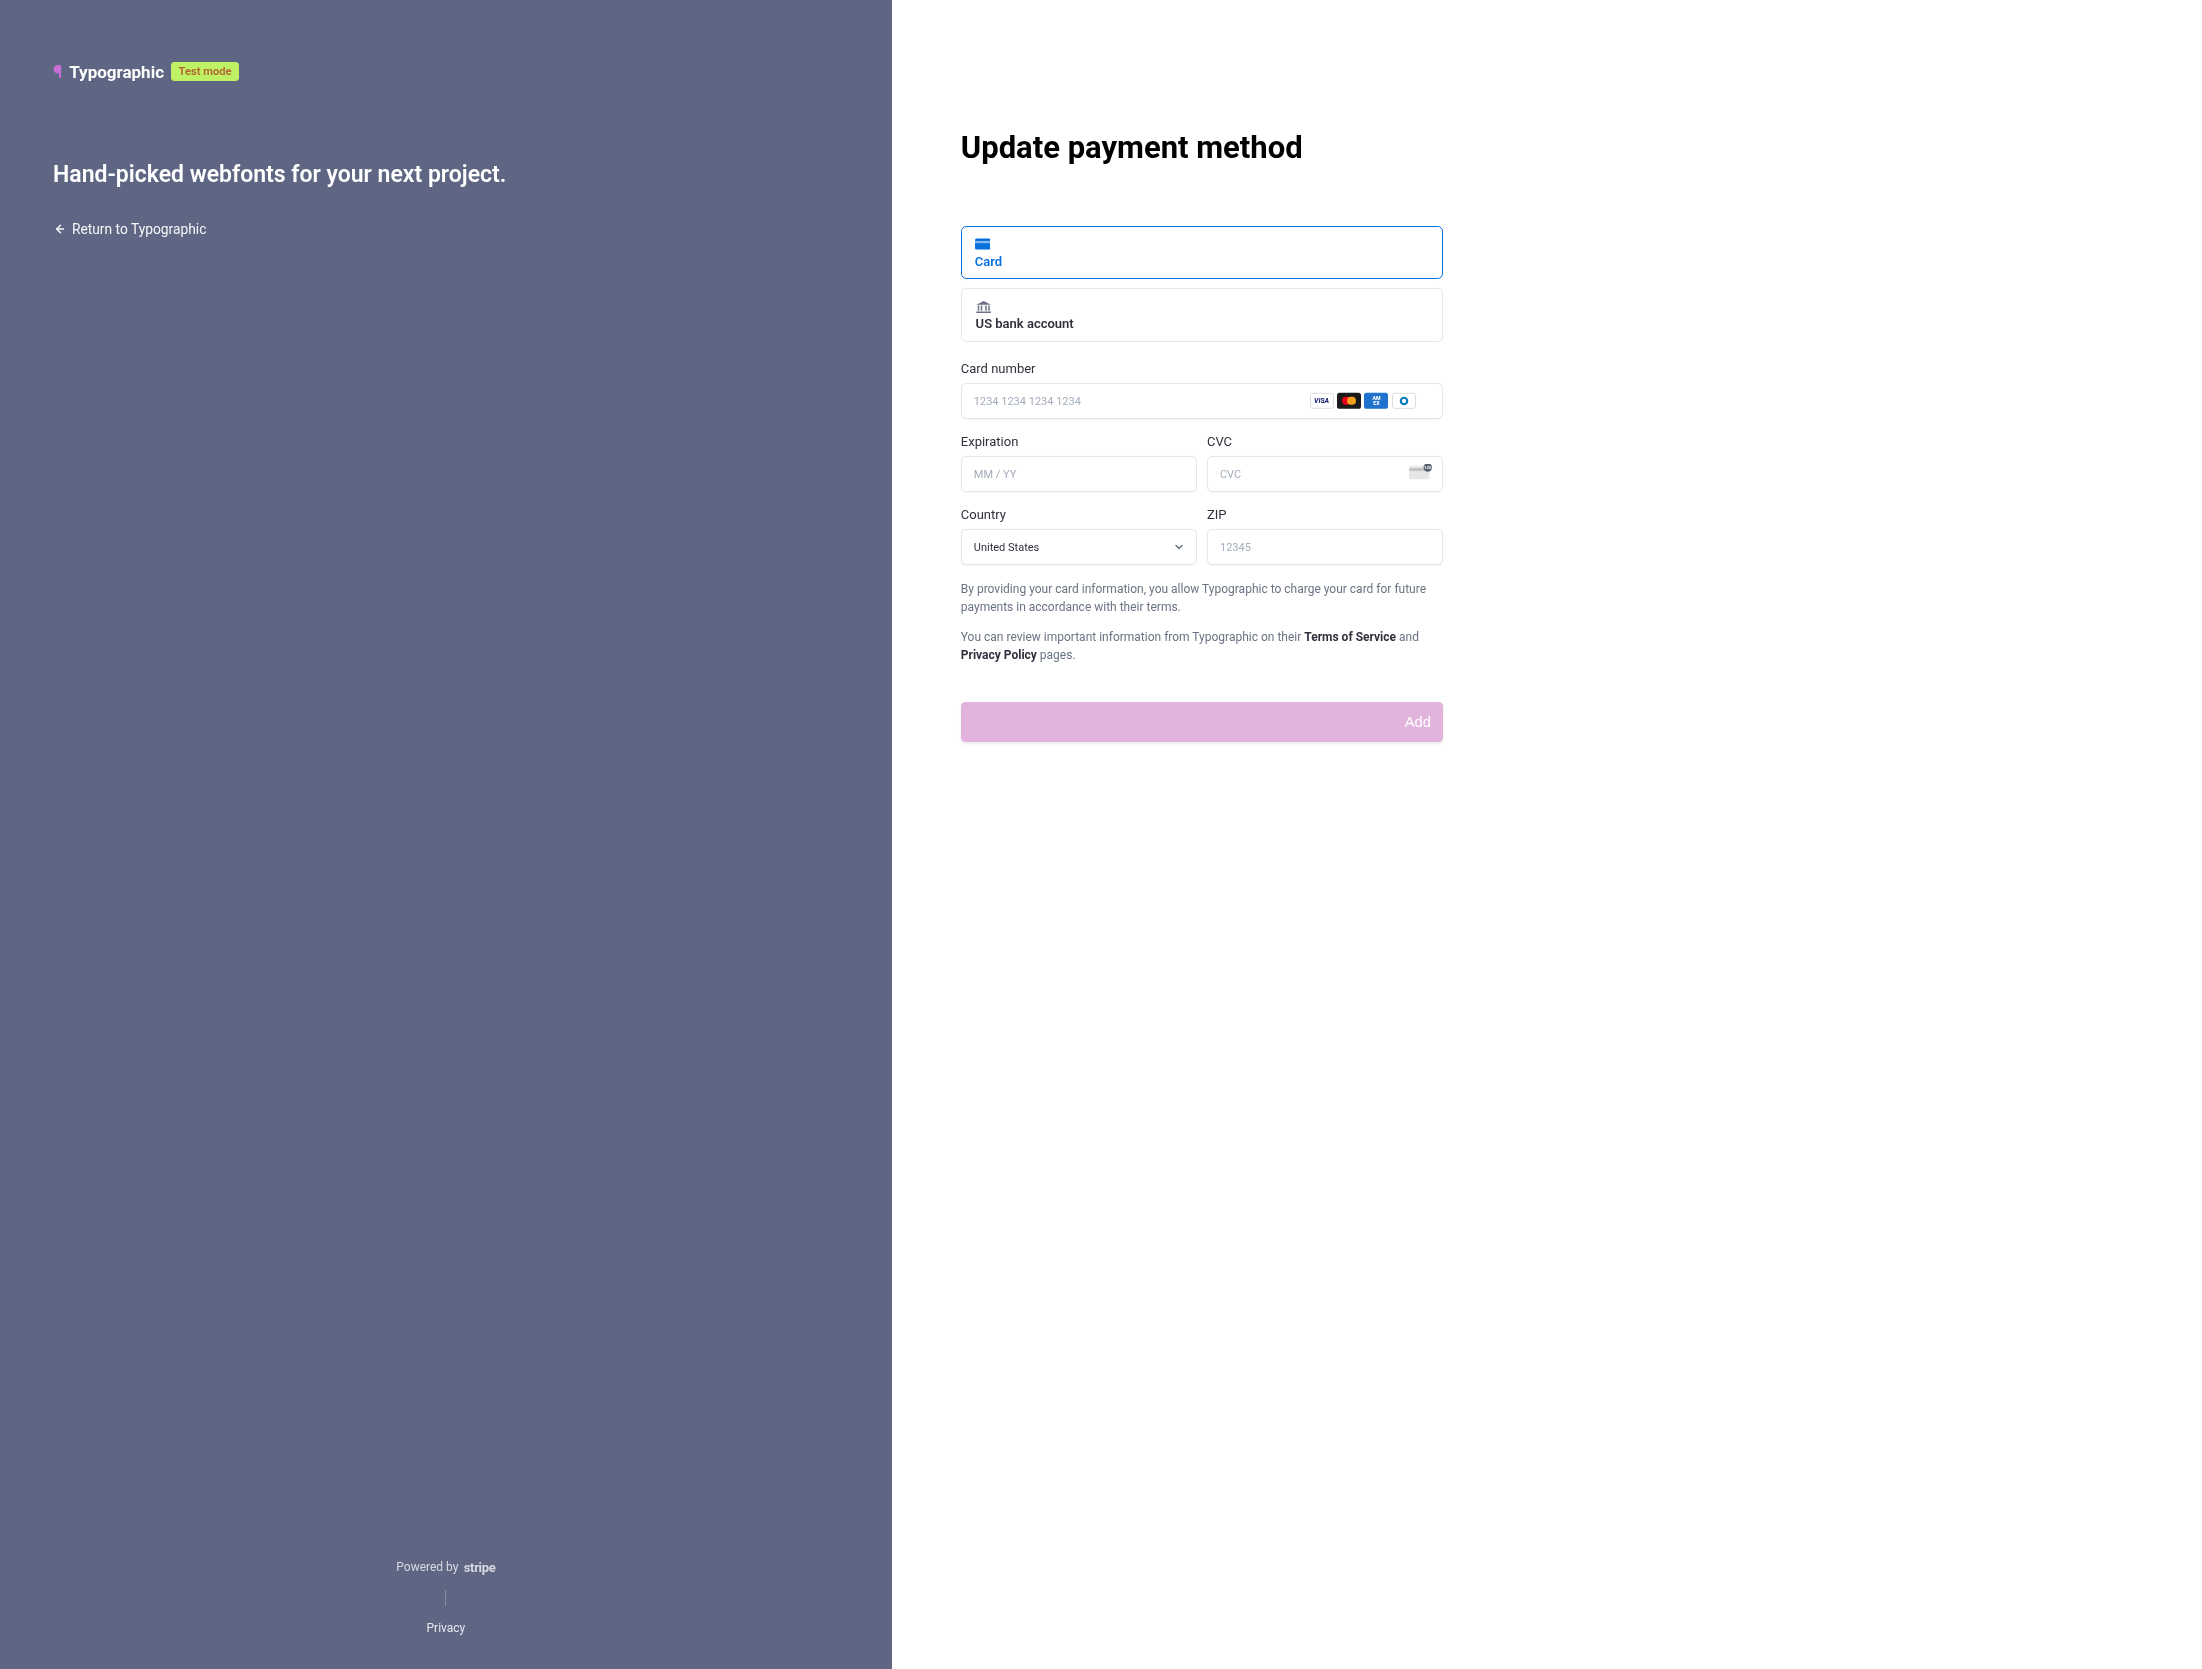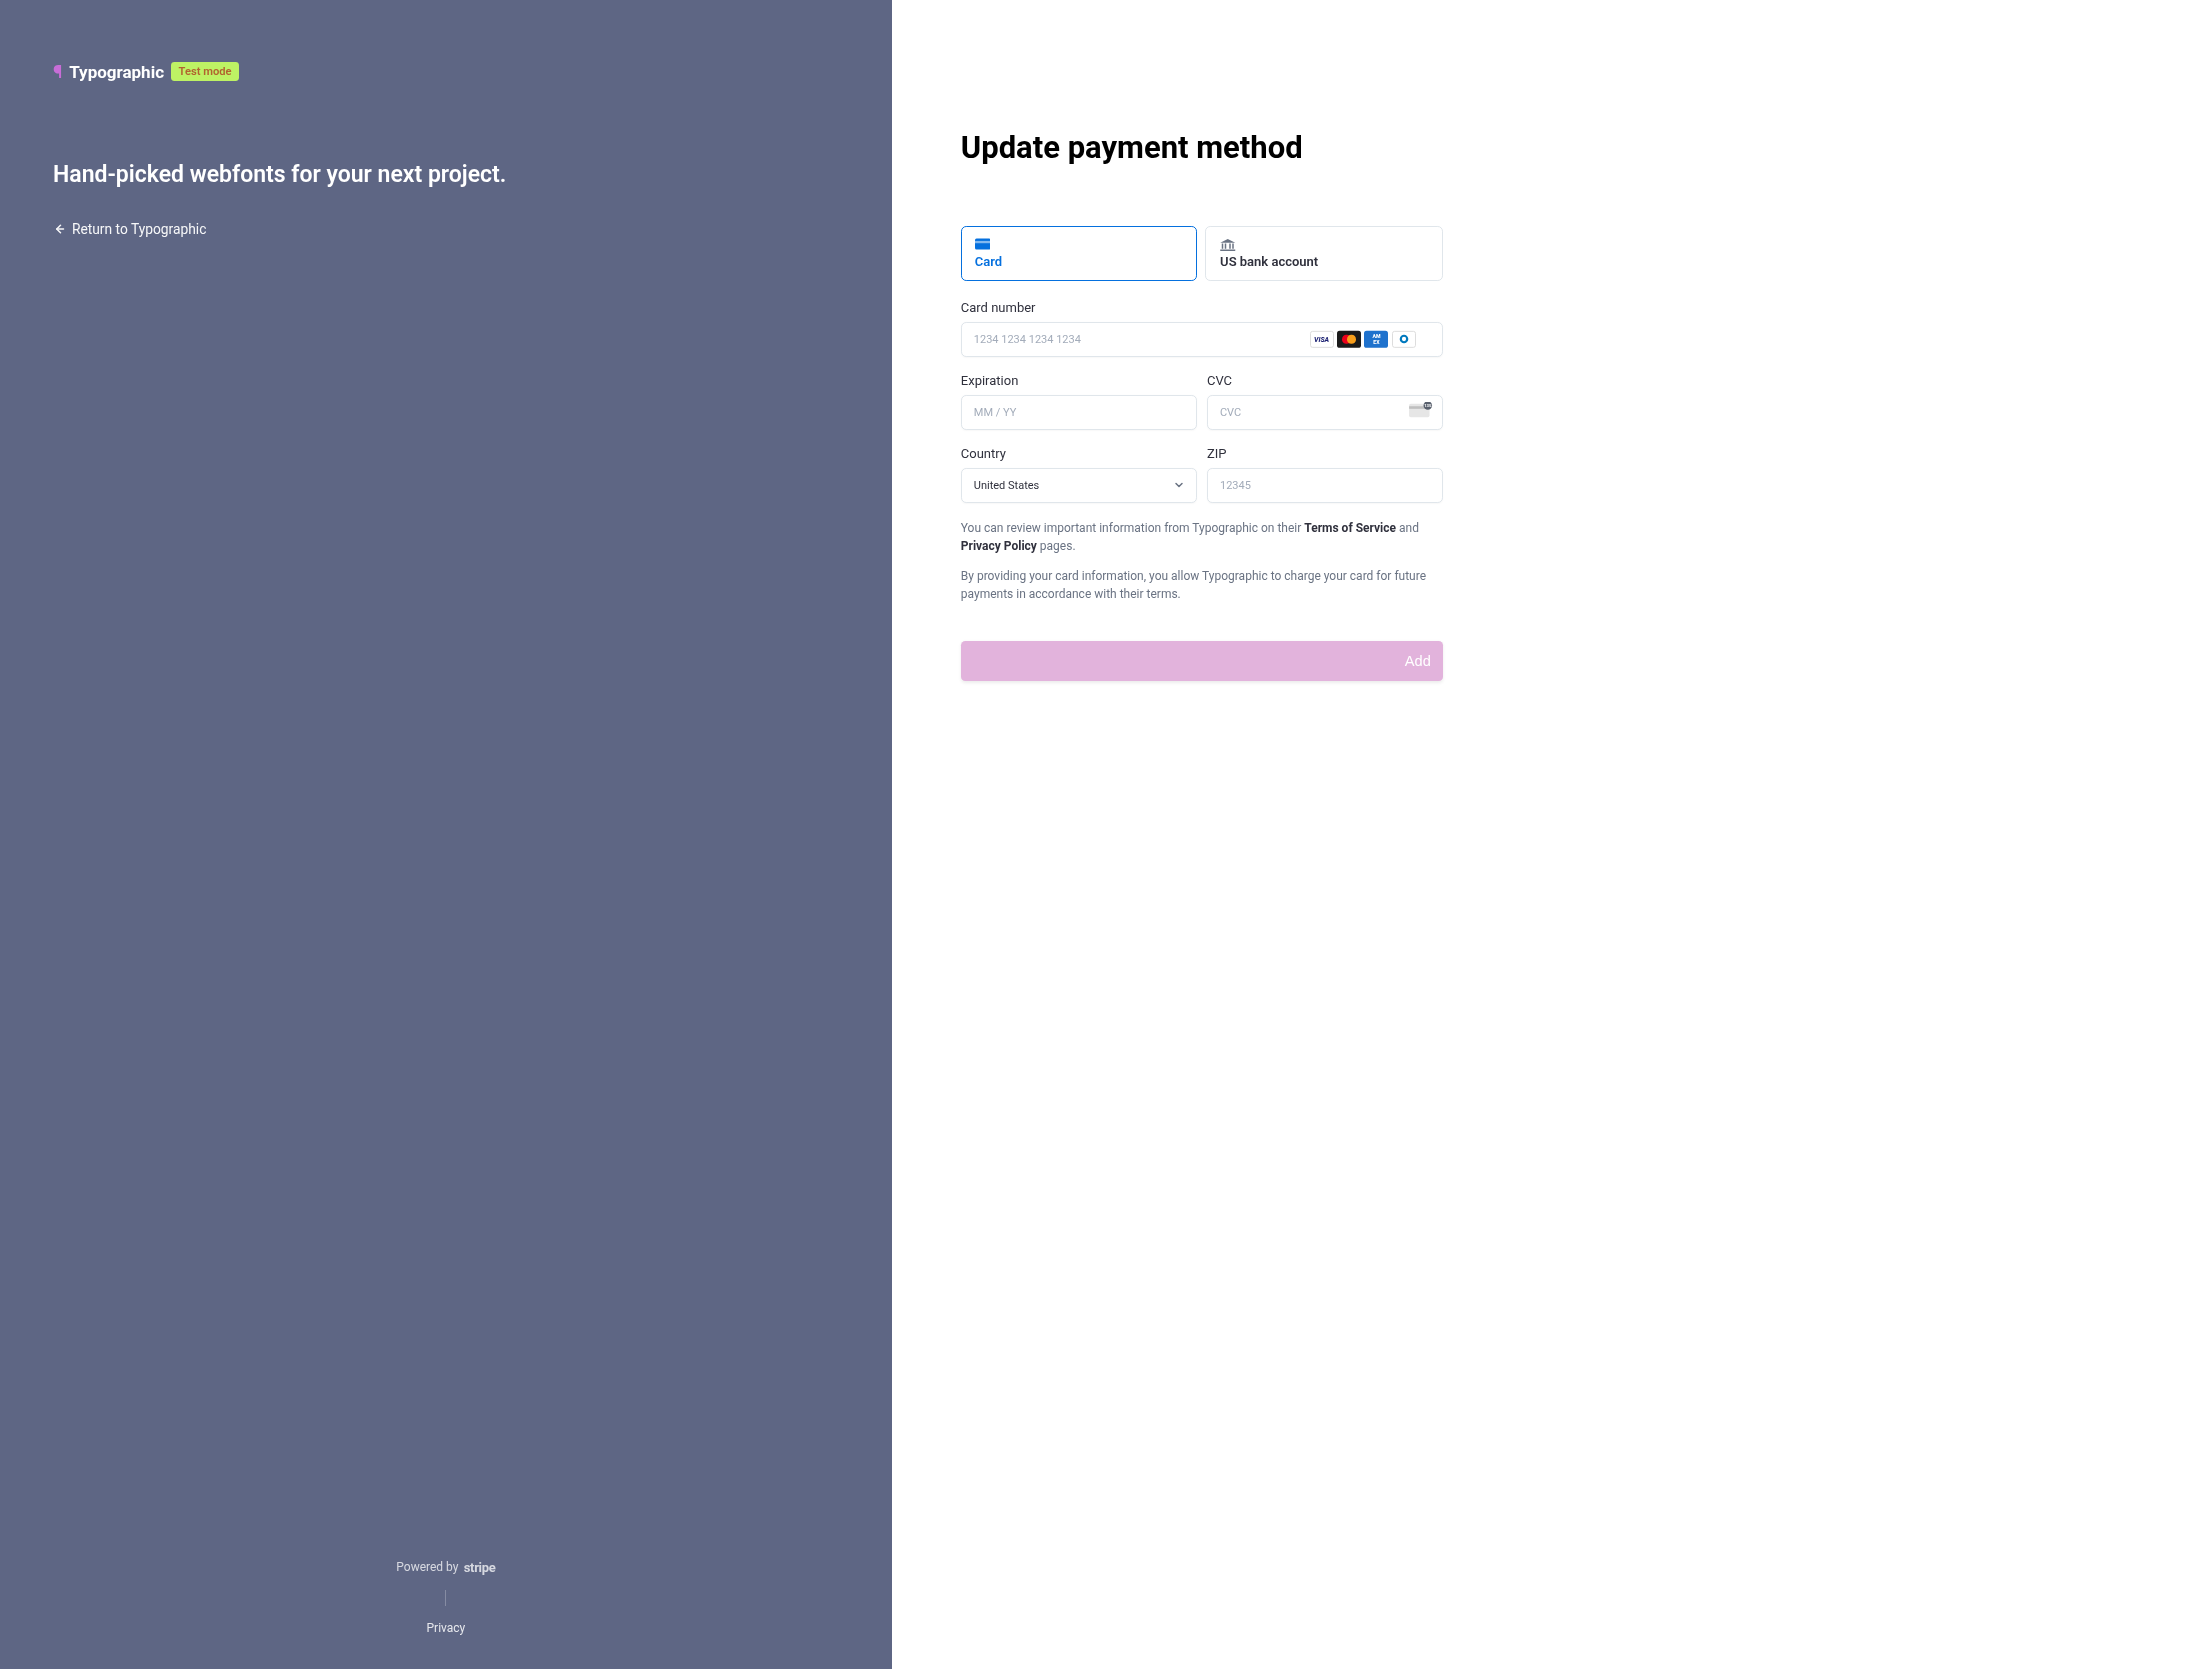--- a/index.html
+++ b/index.html
@@ -120,20 +120,21 @@
       font-size: 31px;
       font-weight: 700;
       color: #000000;
       margin-bottom: 60px;
     }
     
     .payment-tabs {
       display: flex;
       gap: 8.6px;
       margin-bottom: 19px;
+      flex-direction: column;
     }
     
     .payment-tab {
       flex: 1;
       border: 0.9px solid #e0e6eb;
       border-radius: 5.2px;
       padding: 12px 13.8px 10.3px;
       cursor: pointer;
       background: #fff;
     }
@@ -411,21 +412,21 @@
           <path d="M4 6L8 10L12 6" stroke-linecap="round" stroke-linejoin="round"></path>
         </svg>
       </div>
     </div>
     <div class="field-col">
       <label class="field-label">ZIP</label>
       <input type="text" class="text-input" placeholder="12345" style="">
     </div>
   </div>
   
+  <p class="legal-text">By providing your card information, you allow Typographic to charge your card for future payments in accordance with their terms.</p>
+  
   <p class="legal-text">
     <span>You can review important information from Typographic on their </span><strong>Terms of Service</strong><span> and </span><strong>Privacy Policy</strong><span> pages.</span>
   </p>
   
-  <p class="legal-text">By providing your card information, you allow Typographic to charge your card for future payments in accordance with their terms.</p>
-  
   <button class="submit-button">Add</button>
 </div>
 
 
 </body></html>

